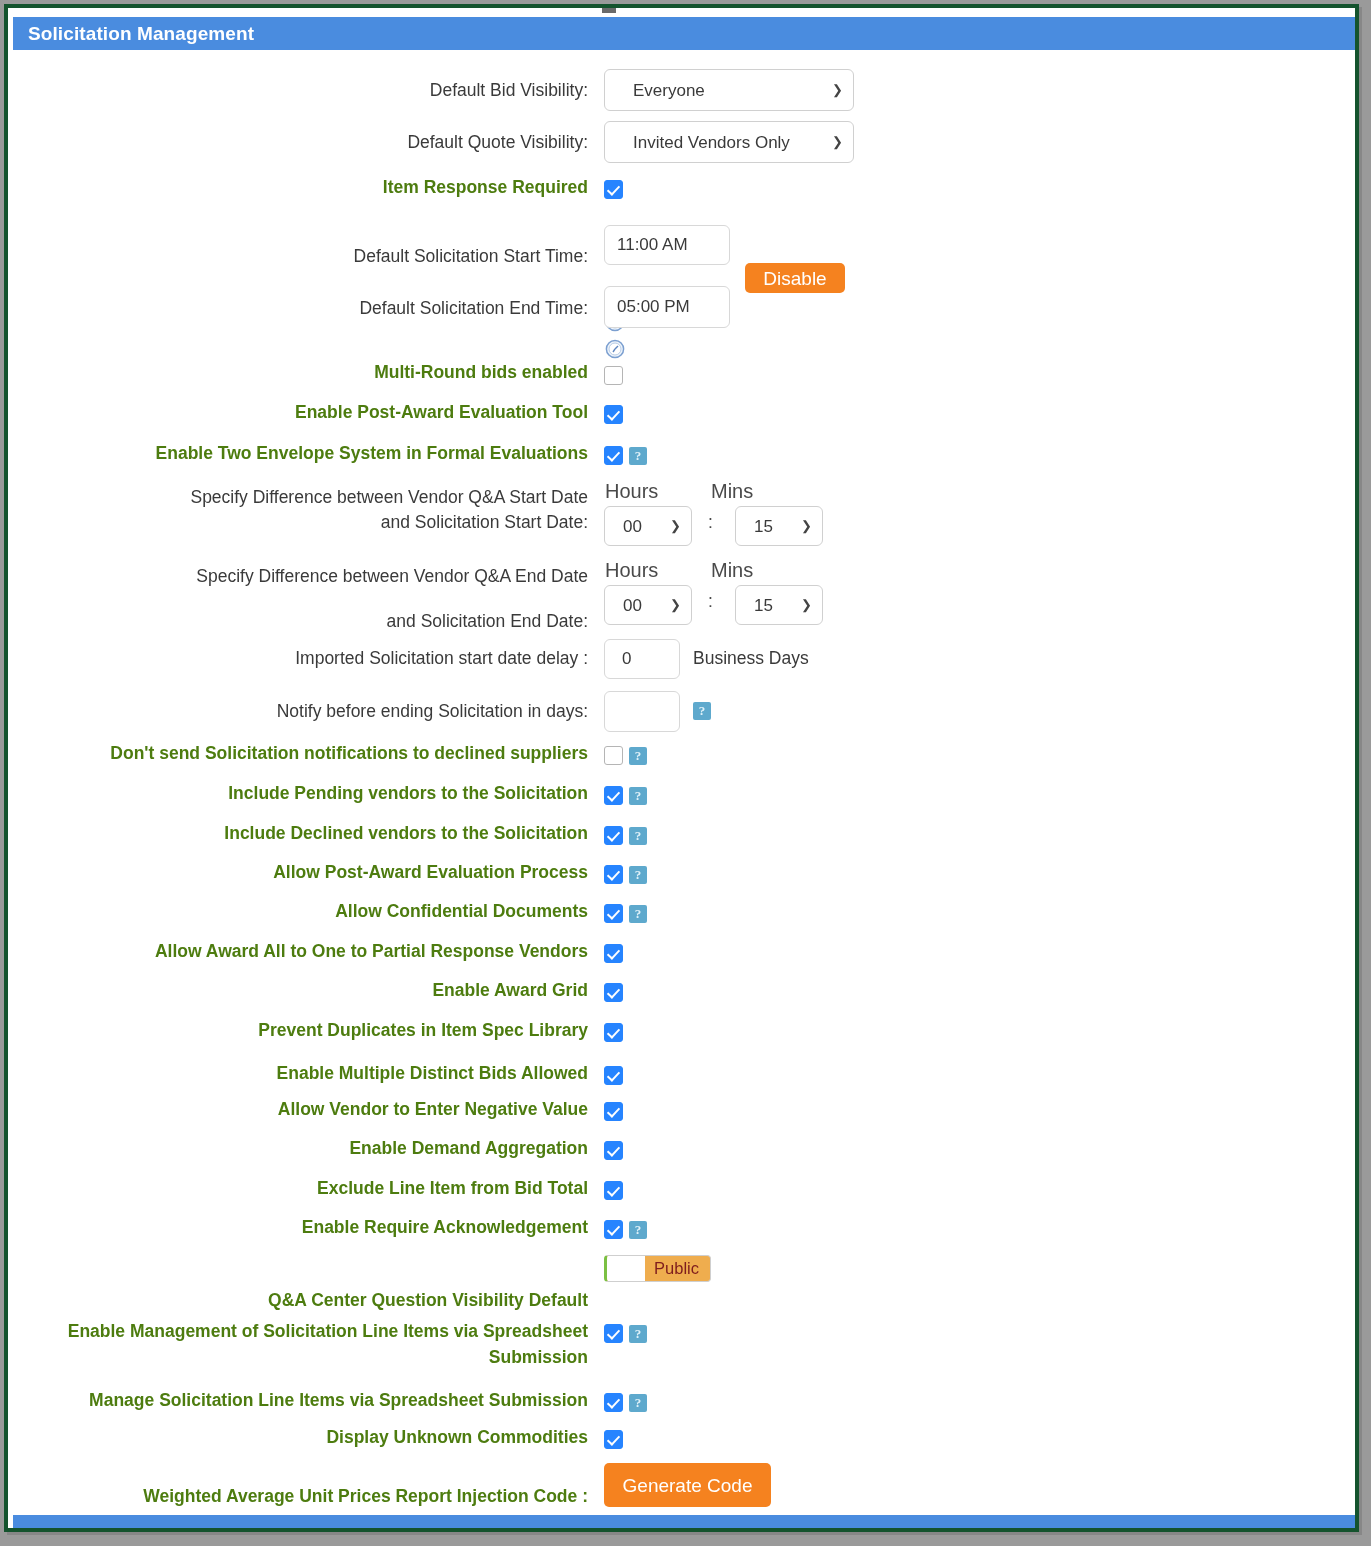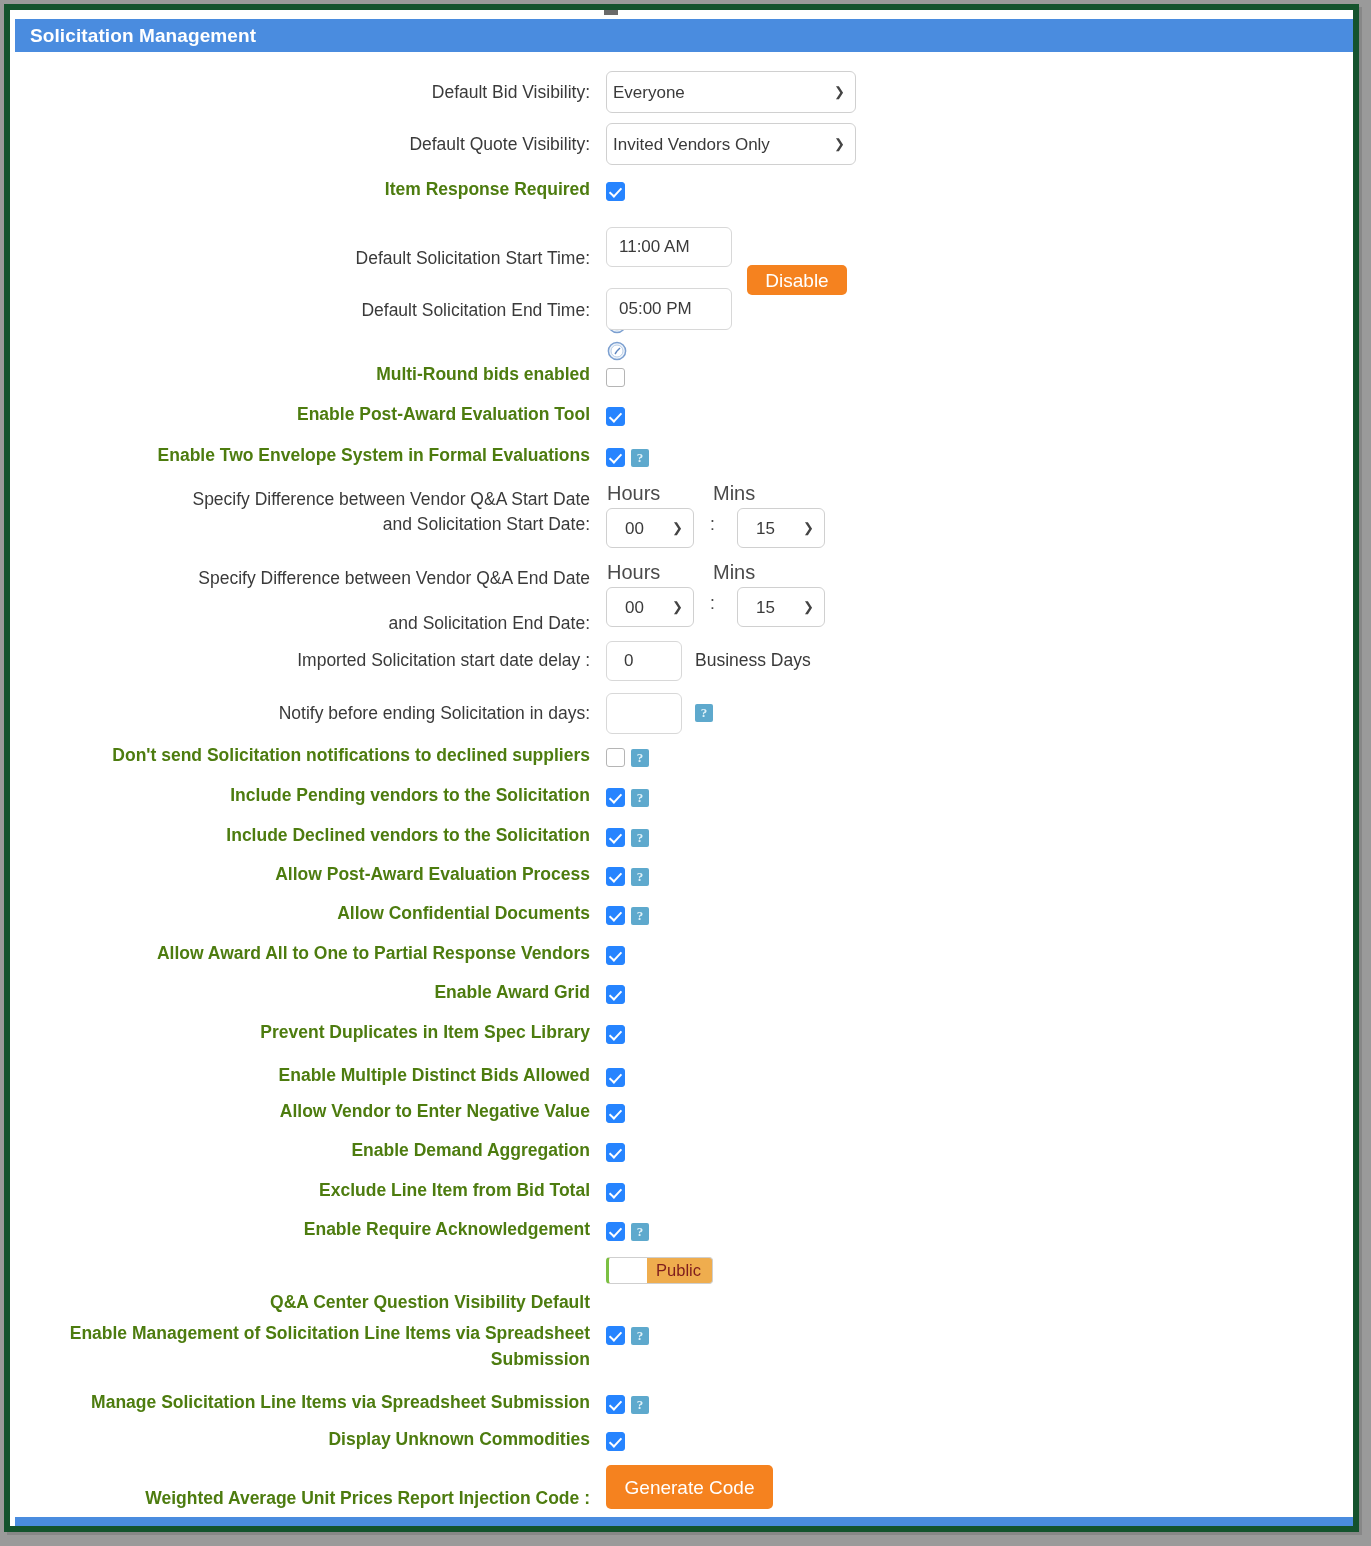--- a/index.html
+++ b/index.html
@@ -6,21 +6,21 @@
   body{
     width:1371px;height:1546px;
     background:#9a9a9a;
     font-family:"Liberation Sans", sans-serif;
     overflow:hidden;
   }
   .frame{
     position:absolute;left:4px;top:4px;
     width:1355px;height:1528px;
     background:#ffffff;
-    border:6px solid #14532d;
+    border:4px solid #14532d;
     box-shadow:3px 3px 0 rgba(120,120,120,.55);
     box-sizing:border-box;
     overflow:hidden;
   }
   .top-artifact{
     position:absolute;left:594px;top:0px;width:14px;height:5px;
     background:#6a6a6a;
   }
   .panel-header{
     position:absolute;left:5px;top:9px;width:1345px;height:33px;
@@ -49,21 +49,21 @@
 
   select.sel{
     position:absolute;
     box-sizing:border-box;
     border:1px solid #d0d0d0;
     border-radius:6px;
     background:#ffffff;
     color:#3a3a3a;
     font-family:"Liberation Sans", sans-serif;
     font-size:17px;
-    padding-left:6px;
+    padding-left:28px;
     -webkit-appearance:none;appearance:none;
     outline:none;
   }
   .selwrap{position:absolute;}
   .selwrap .chev{
     position:absolute;right:11px;top:50%;transform:translateY(-55%);
     pointer-events:none;color:#444;font-size:13px;
   }
   input.txt{
     position:absolute;

